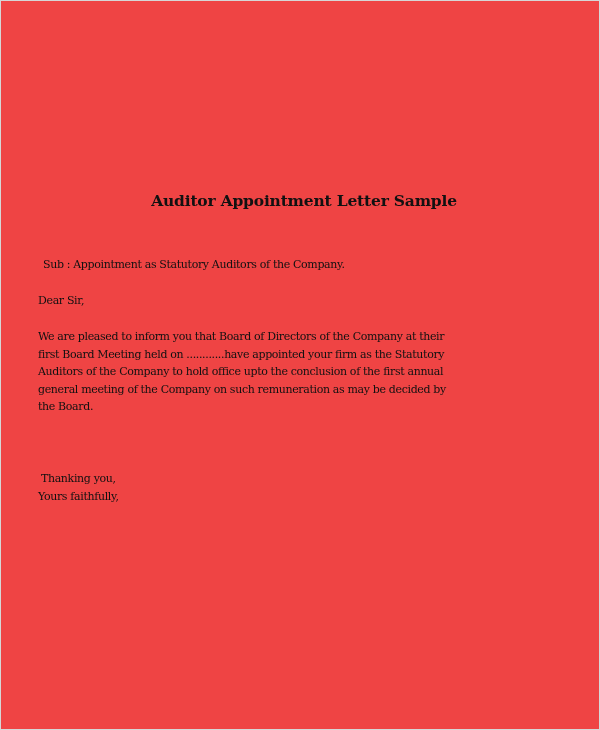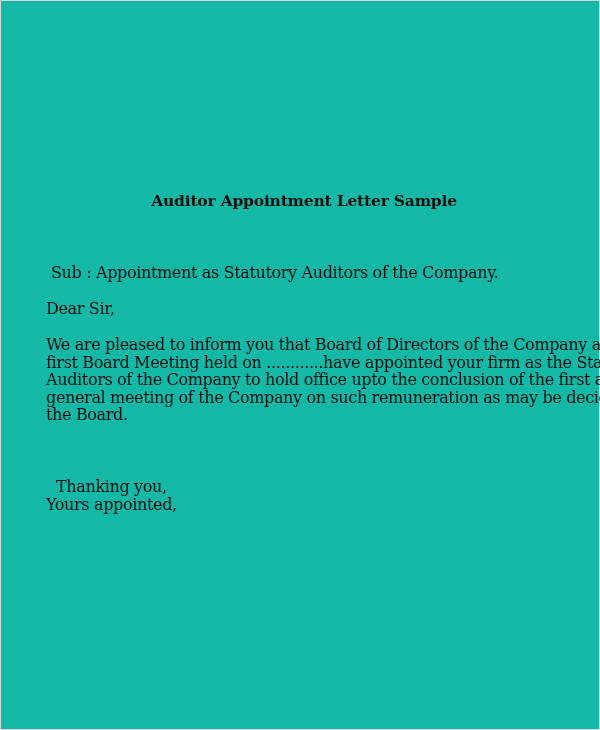--- a/index.html
+++ b/index.html
@@ -13,43 +13,43 @@
       position: relative;
       overflow: hidden;
     }
     .page {
       position: absolute;
       left: 0;
       top: 0;
       width: 598px;
       height: 728px;
       border: 1px solid #d6d6d6;
-      background: #14b8a6;
+      background: #ef4444;
       font-family: "DejaVu Serif", "Liberation Serif", serif;
       color: #111111;
     }
     .title {
       position: absolute;
       top: 190px;
       left: 0;
       width: 606px;
       text-align: center;
       font-weight: bold;
       font-size: 15.5px;
       letter-spacing: -0.2px;
       line-height: 20px;
       margin: 0;
     }
     .line {
       position: absolute;
-      font-size: 16px;
+      font-size: 11px;
       line-height: 17.5px;
       white-space: nowrap;
       letter-spacing: -0.35px;
-      margin: 8px;
+      margin: 0;
     }
     .subject { top: 255px; left: 42px; }
     .salutation { top: 291px; left: 37px; }
     .para { top: 327px; left: 37px; }
     .para span { display: block; }
     .request { top: 433px; left: 37px; }
     .closing { top: 469px; left: 37px; text-align: center; }
     .closing span { display: block; }
   </style>
 </head>
@@ -66,15 +66,15 @@
     <span>We are pleased to inform you that Board of Directors of the Company at their</span>
     <span>first Board Meeting held on ............have appointed your firm as the Statutory</span>
     <span>Auditors of the Company to hold office upto the conclusion of the first annual</span>
     <span>general meeting of the Company on such remuneration as may be decided by</span>
     <span>the Board.</span>
   </div>
 
 
   <div class="line closing">
     <span>Thanking you,</span>
-    <span>Yours appointed,</span>
+    <span>Yours faithfully,</span>
   </div>
 </div>
 
 </body></html>

